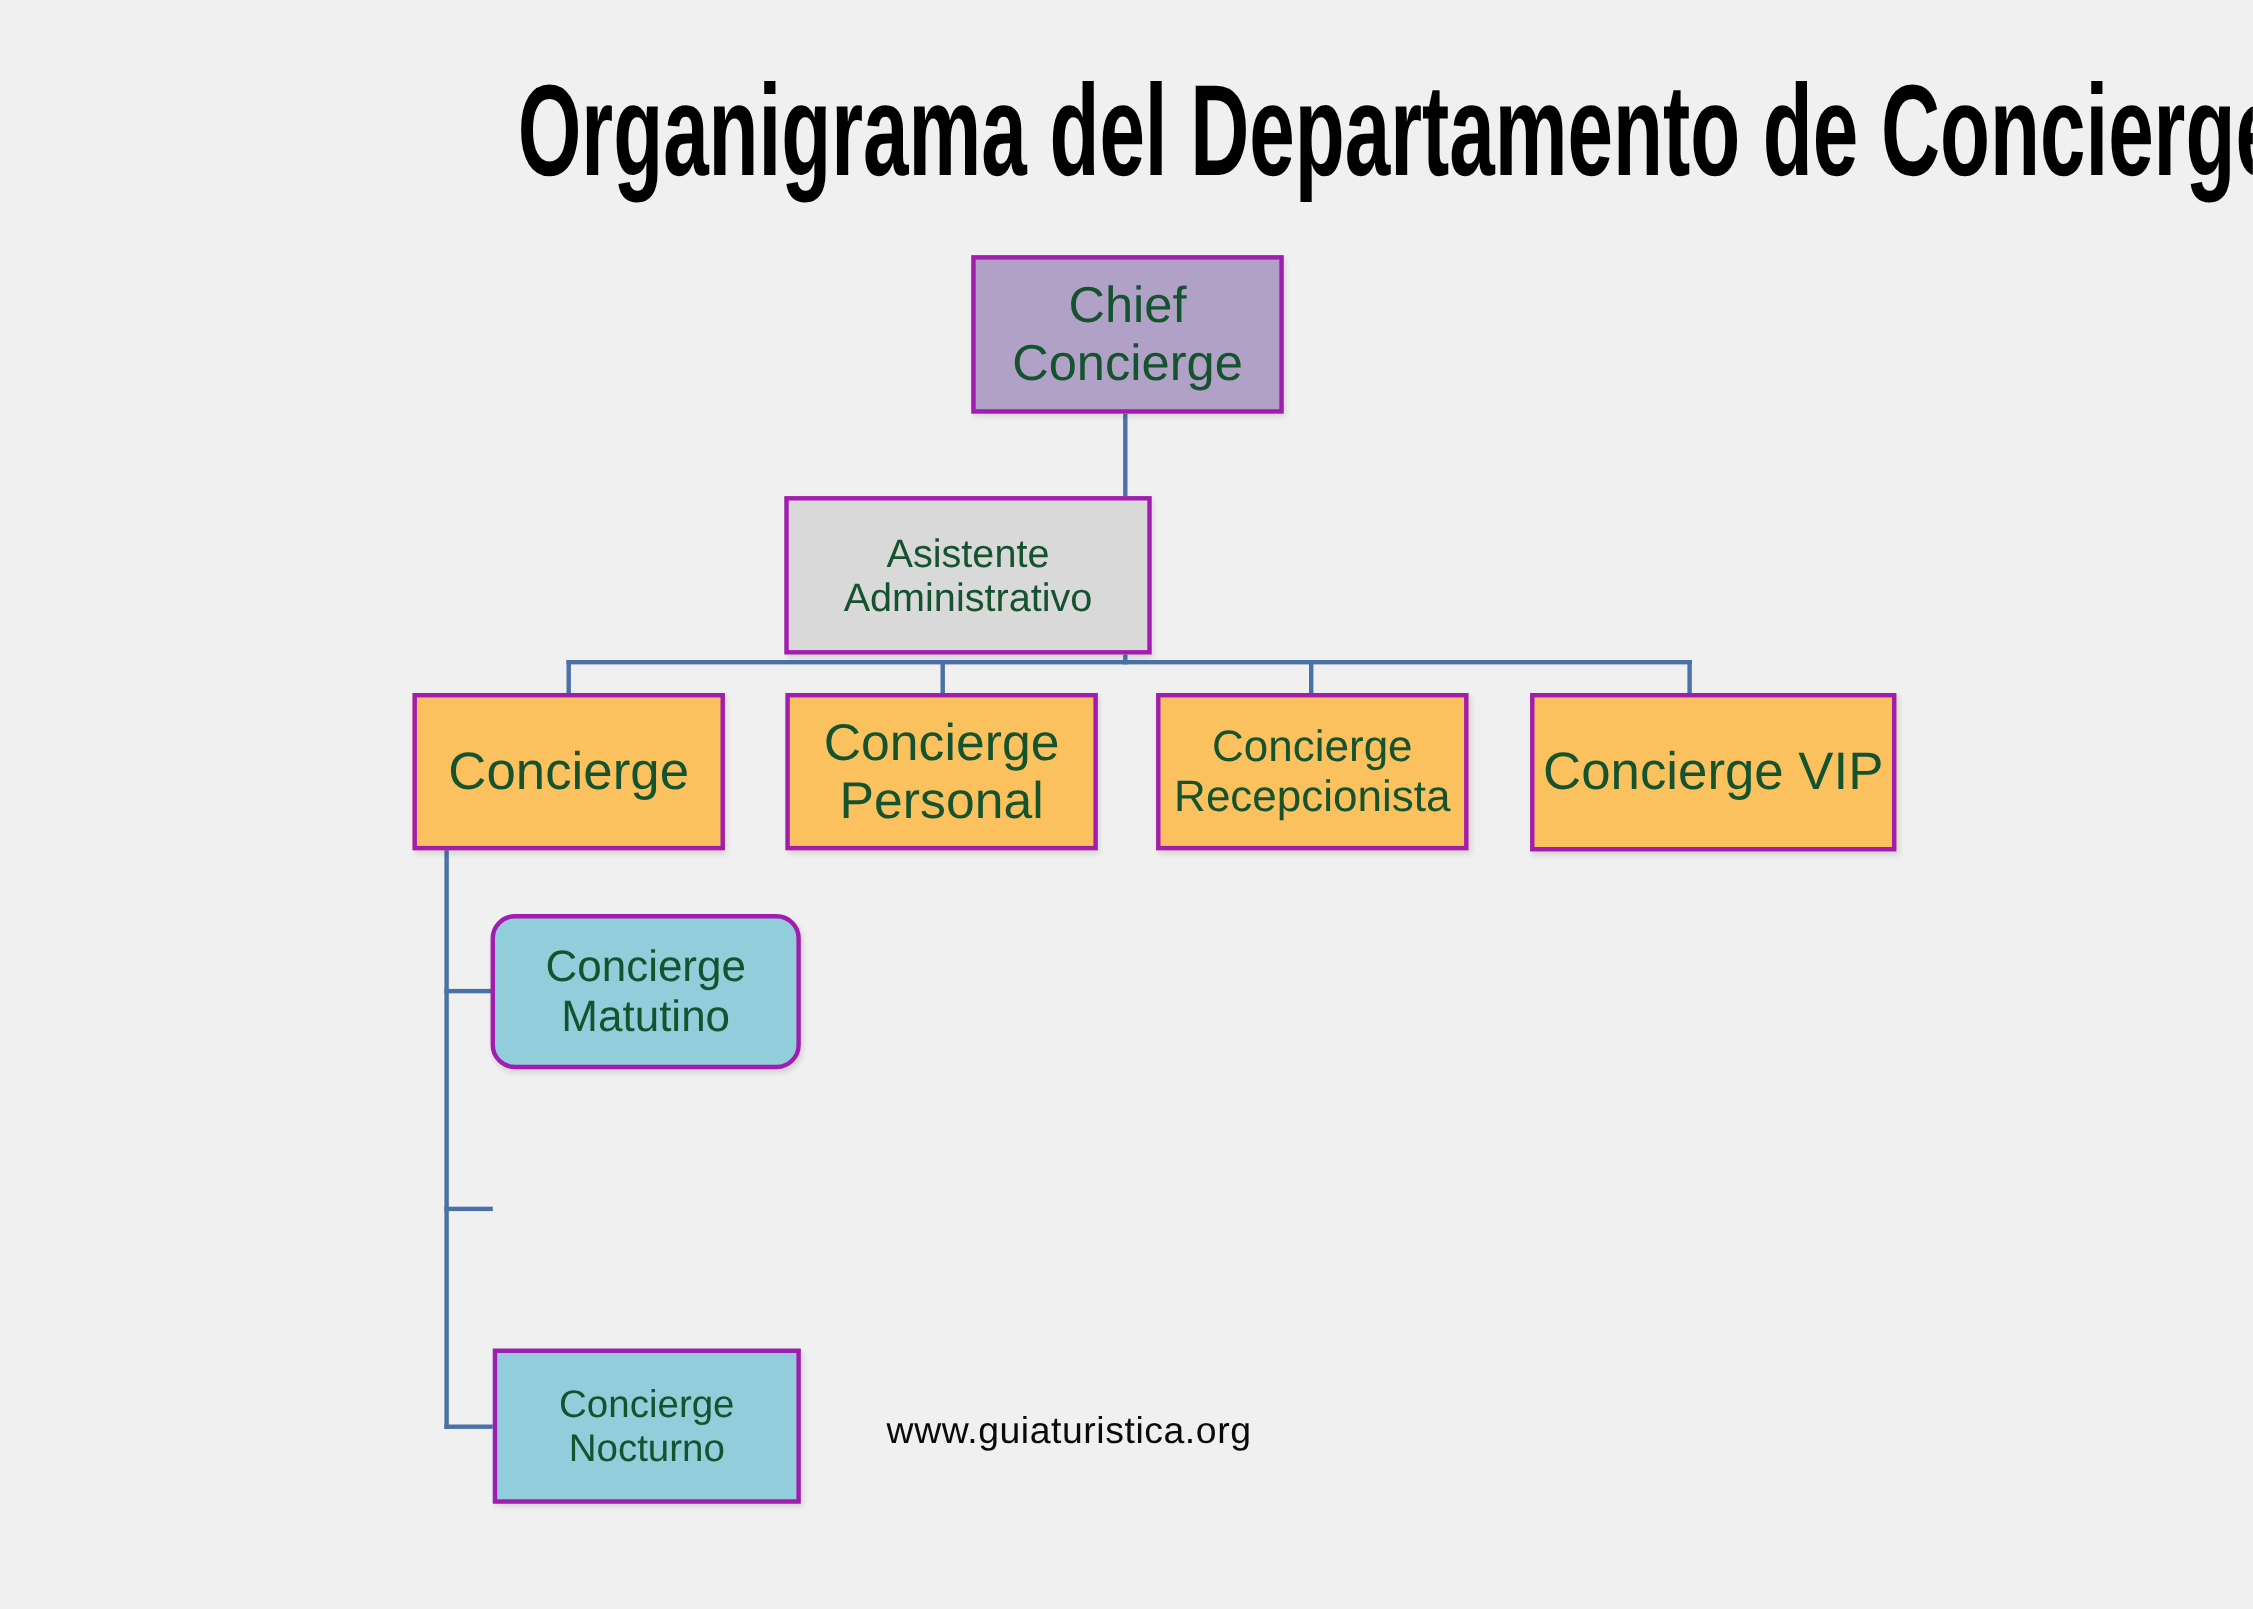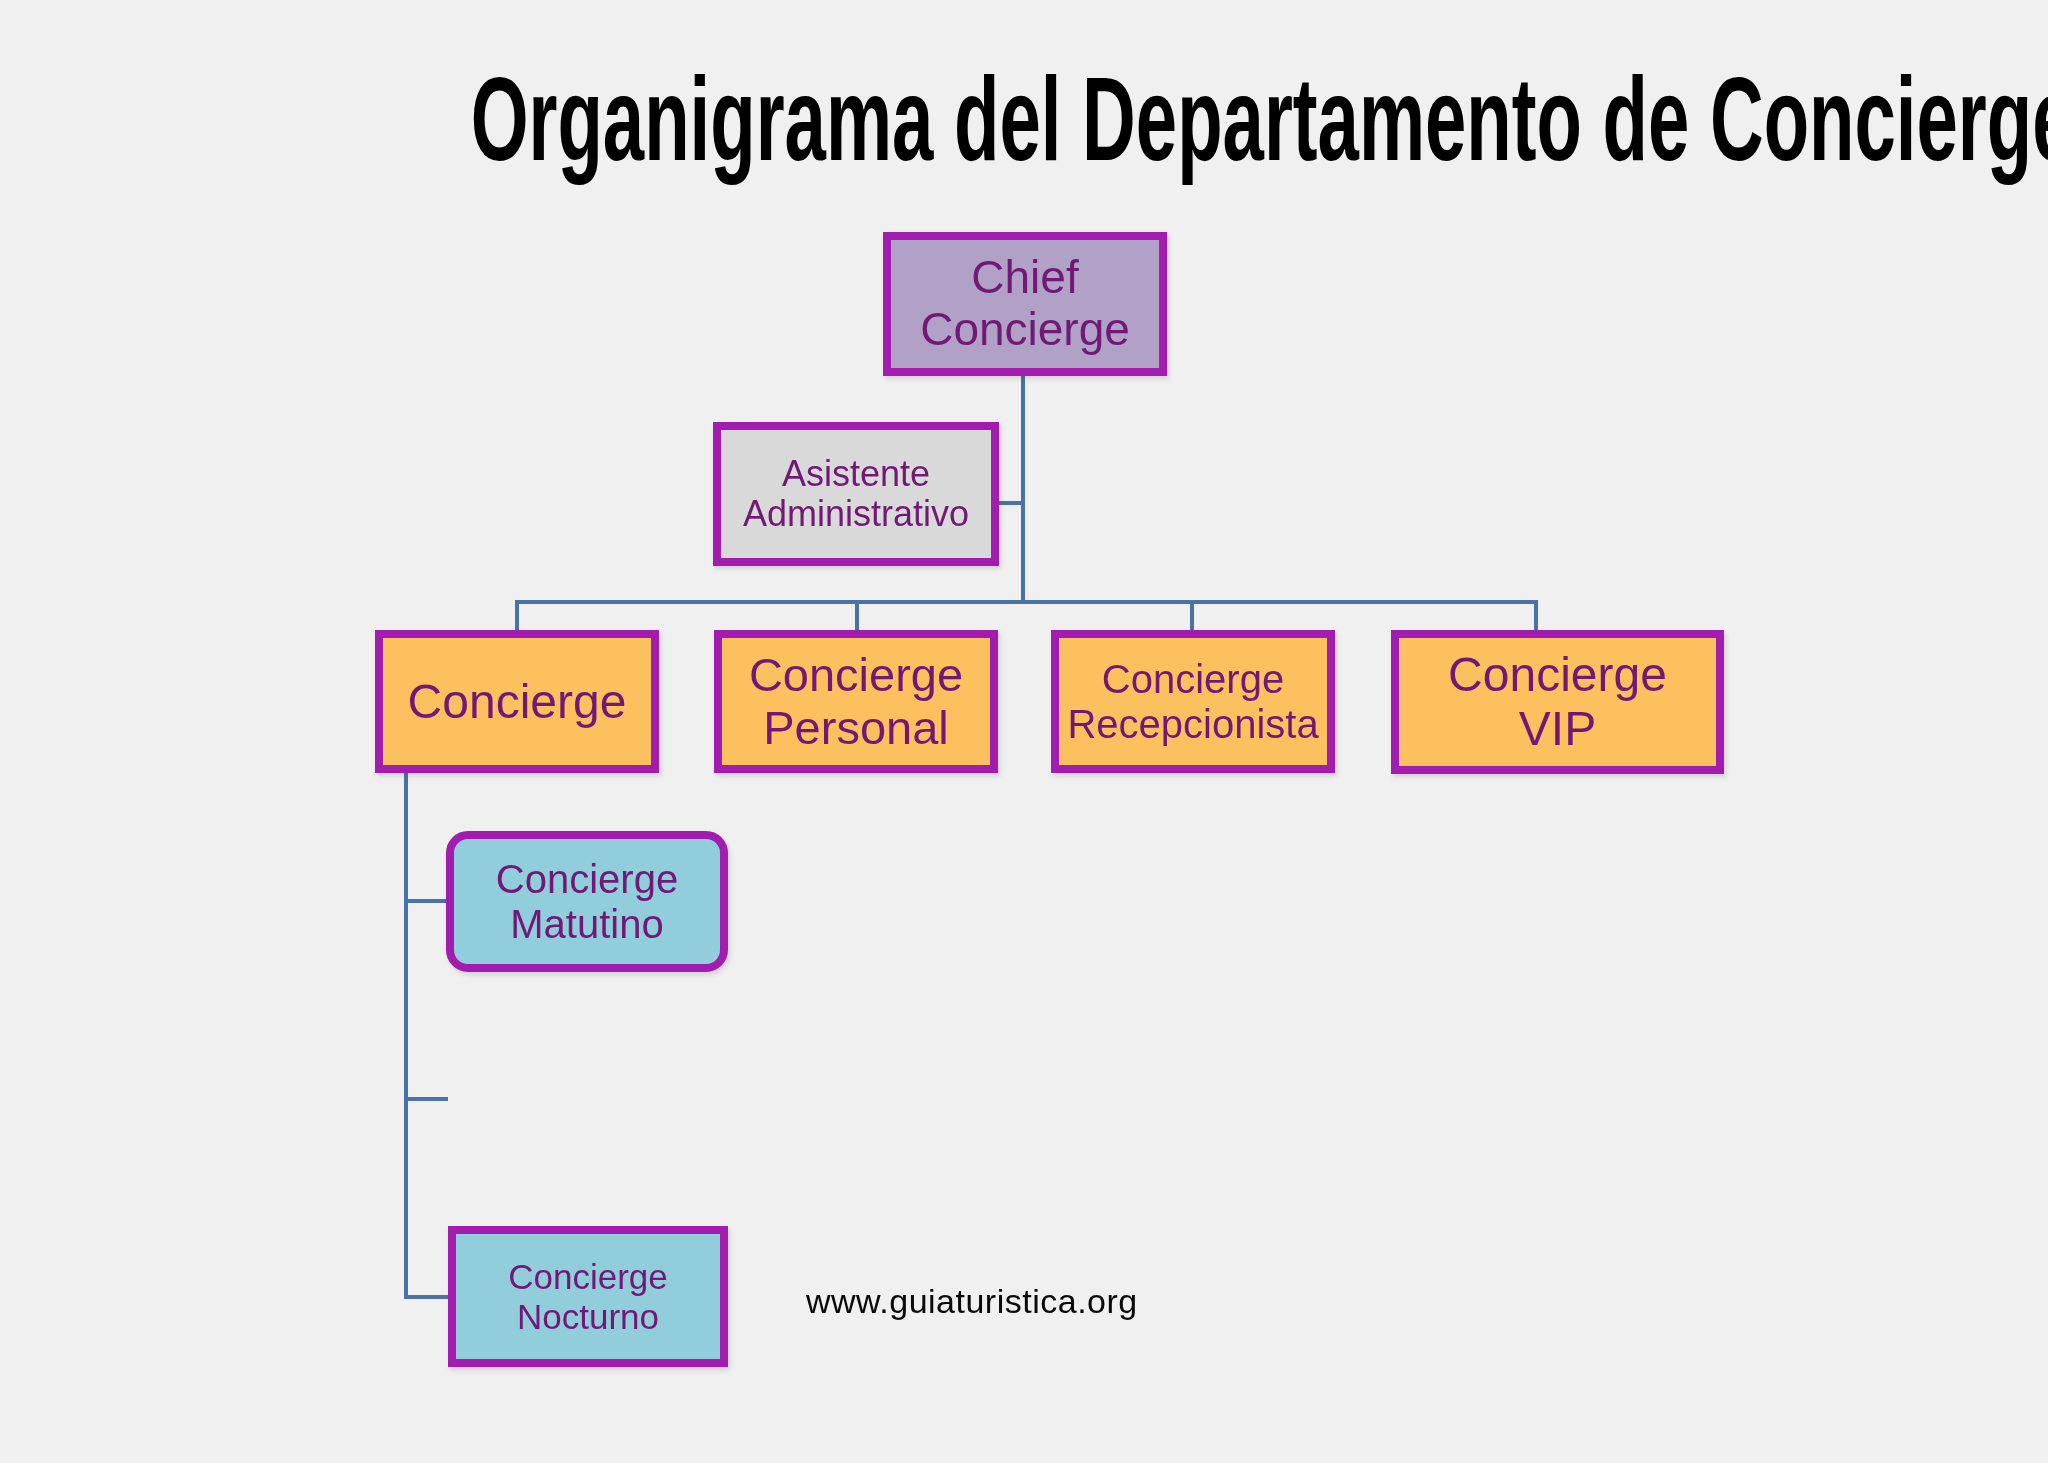--- a/index.html
+++ b/index.html
@@ -25,36 +25,36 @@
     transform-origin:50% 50%;
     letter-spacing:0px;
     color:#000;
   }
 
   
   .node{
     position:absolute;
     display:flex;align-items:center;justify-content:center;
     text-align:center;
-    border:8px solid #a21caf;
+    border:4px solid #a21caf;
     box-sizing:border-box;
     box-shadow:2px 3px 5px rgba(0,0,0,0.12);
     line-height:1.12;
-    color:#701a75;
+    color:#14532d;
   }
   .node .lbl{display:block;padding:0 6px;}
 
   .fill-root{background:var(--root-fill,#B2A1C7);}
   .fill-assistant{background:var(--assistant-fill,#D9D9D9);}
   .fill-l2{background:var(--level2-fill,#FBC15E);}
   .fill-l3{background:var(--level3-fill,#92CDDC);}
 
   
   #node-chief        {left:883px; top:232px; width:284px; height:144px; font-size:46px;}
-  #node-asistente    {left:713px; top:422px; width:286px; height:144px; font-size:36px;}
+  #node-asistente    {left:713px; top:451px; width:334px; height:144px; font-size:36px;}
   #node-concierge    {left:375px; top:630px; width:284px; height:143px; font-size:48px;}
   #node-personal     {left:714px; top:630px; width:284px; height:143px; font-size:47px;}
   #node-recepcionista{left:1051px;top:630px; width:284px; height:143px; font-size:40px;}
   #node-vip          {left:1391px;top:630px; width:333px; height:144px; font-size:48px;}
   #node-matutino     {left:446px; top:831px; width:282px; height:141px; font-size:40px;border-radius:22px;}
   #node-vespertino   {left:446px; top:1028px;width:282px; height:142px; font-size:44px;}
   #node-nocturno     {left:448px; top:1226px;width:280px; height:141px; font-size:35px;}
 
   
   .line{position:absolute;background:var(--connector,#4A72A8);}

